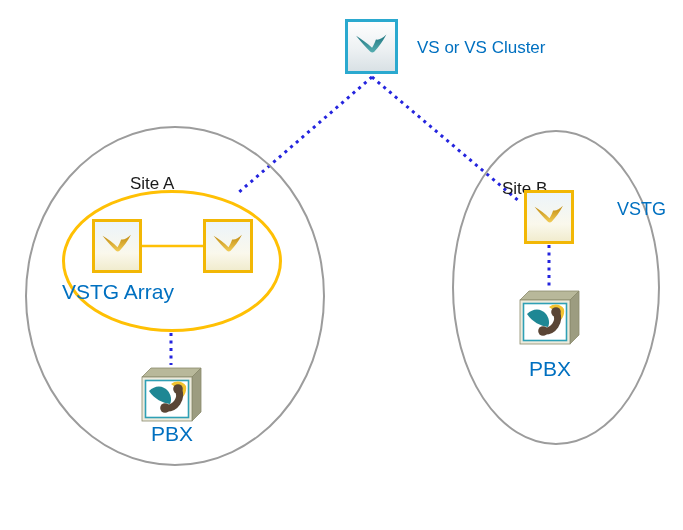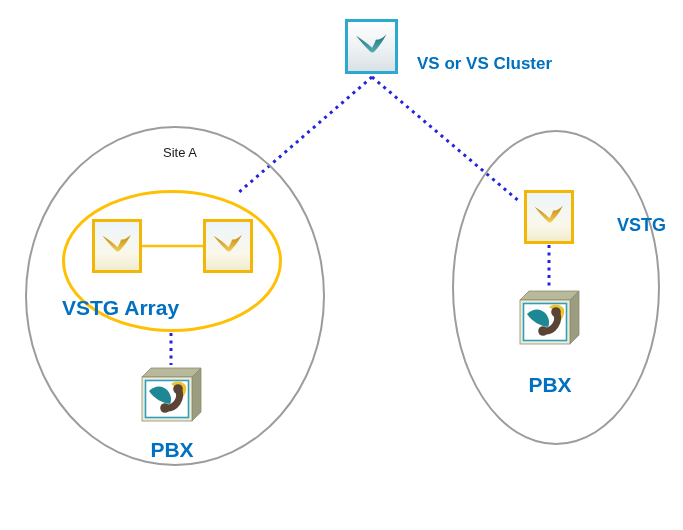--- a/index.html
+++ b/index.html
@@ -12,22 +12,22 @@
     position:relative; width:683px; height:530px; background:var(--canvas-bg);
     font-family:"Liberation Sans", sans-serif; overflow:hidden;
   }
   .overlay{position:absolute; left:0; top:0; width:683px; height:530px; pointer-events:none;}
   .dotted-link{stroke:var(--dotted-blue); stroke-width:3; stroke-dasharray:3 4.5; fill:none;}
   .solid-gold-link{stroke:var(--array-gold); stroke-width:2.5; fill:none;}
   .ellipse{position:absolute; border-radius:50%; box-sizing:border-box; background:transparent;}
   .site-ellipse{border:2px solid var(--site-gray);}
   .array-ellipse{border:3px solid var(--array-gold);}
   .lbl{position:absolute; white-space:nowrap;}
-  .site-lbl{font-size:13px; color:var(--site-text); text-align:center;}
-  .blue-lbl{font-weight:bold; color:var(--label-blue);margin-top:16px;}
+  .site-lbl{font-size:17px; color:var(--site-text); margin-top:29px;}
+  .blue-lbl{font-weight:normal; color:var(--label-blue);}
   .node-icon{position:absolute; box-sizing:border-box; display:flex; align-items:center; justify-content:center;}
   .node-icon svg{width:100%; height:100%; display:block;}
   .vs-icon{width:53px; height:55px; border:3px solid var(--vs-border);
     background:linear-gradient(180deg,#FEFEFE 0%, #EDF1F3 55%, #D9E1E5 100%);}
   .vstg-icon{width:50px; height:54px; border:3px solid var(--vstg-border);
     background:linear-gradient(180deg,#ECF4FA 0%, #FAF8EC 65%, #F1ECCE 100%);}
   .pbx-icon{position:absolute; width:64px; height:57px;}
   .teal-fill{fill:url(#gradTeal);}
   .gold-fill{fill:url(#gradGold);}
   .defs-svg{position:absolute; width:0; height:0;}
@@ -98,20 +98,21 @@
   </div>
   <div class="lbl blue-lbl" style="left:62px;top:280px;width:220px;font-size:21px;text-align:left;">VSTG Array</div>
 
   <div class="pbx-icon" style="left:140px;top:366px;">
     <svg viewBox="0 0 64 57">
       <use href="#pbxbox"></use>
     </svg>
   </div>
   <div class="lbl blue-lbl" style="left:113px;top:422px;width:118px;font-size:21px;text-align:center;">PBX</div>
 
+  <div class="lbl site-lbl" style="left:502px;top:150px;width:100px;">Site B</div>
 
   <div class="node-icon vstg-icon" style="left:524px;top:190px;">
     <svg viewBox="0 0 64 64">
       <use href="#vswoosh" class="gold-fill" transform="translate(8,6) scale(0.75)"></use>
     </svg>
   </div>
   <div class="lbl blue-lbl" style="left:617px;top:199px;font-size:18px;">VSTG</div>
 
   <div class="pbx-icon" style="left:518px;top:289px;">
     <svg viewBox="0 0 64 57">

